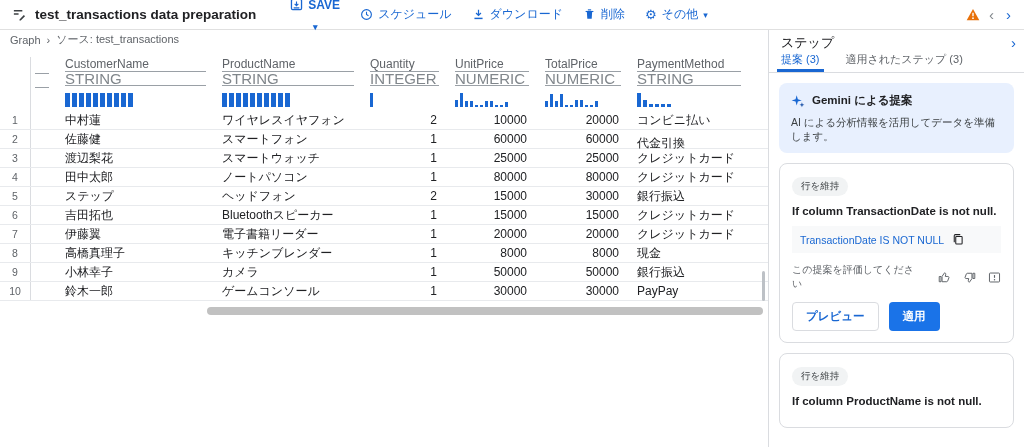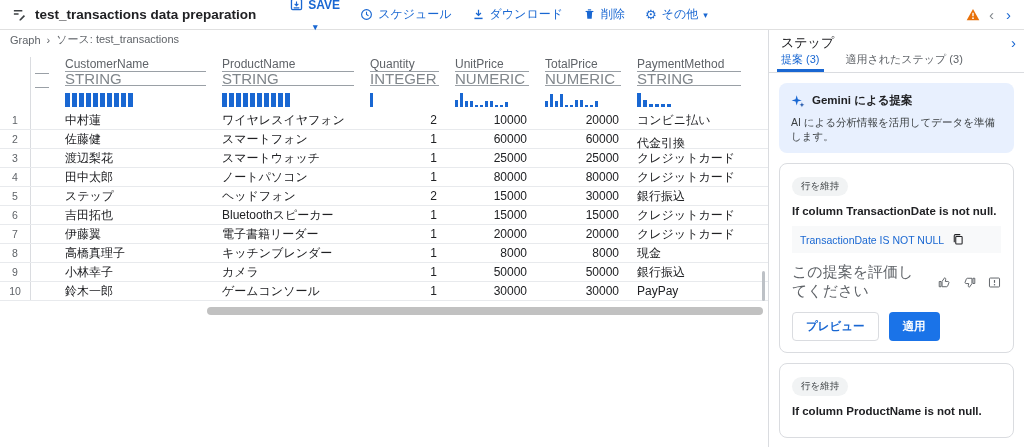--- a/index.html
+++ b/index.html
@@ -84,21 +84,21 @@
   .gemini-sub { font-size:10.5px; color:#3c4043; line-height:1.35; }
 
   .sugg-card { border:1px solid #dadce0; border-radius:8px; padding:11px 12px; margin-bottom:10px; background:#fff; }
   .chip { display:inline-block; background:#f1f3f4; border-radius:10px; padding:3px 9px;
     font-size:9.5px; color:#3c4043; margin-bottom:9px; }
   .card-title { font-size:11.5px; font-weight:700; color:#202124; margin-bottom:9px; }
   .codebox { background:#f8f9fa; padding:7px 8px; display:flex; align-items:center; gap:8px; margin-bottom:10px; }
   .codetext { font-size:10.5px; color:#1967d2; white-space:nowrap; }
   .copybtn { display:flex; cursor:pointer; background:none; border:none; padding:0; }
   .raterow { display:flex; align-items:center; gap:12px; margin-bottom:11px; }
-  .ratetext { font-size:15px; color:#5f6368; margin-right:4px; }
+  .ratetext { font-size:10px; color:#5f6368; margin-right:4px; }
   .iconbtn { display:flex; cursor:pointer; background:none; border:none; padding:0; }
   .btnrow { display:flex; gap:10px; }
   .btn-outline { border:1px solid #dadce0; background:#fff; color:#1967d2; font-size:11.5px; font-weight:700;
     padding:6px 13px; border-radius:4px; cursor:pointer; font-family:inherit; }
   .btn-fill { border:none; background:#1a73e8; color:#fff; font-size:11.5px; font-weight:700;
     padding:7px 14px; border-radius:4px; cursor:pointer; font-family:inherit; }
 </style>
 </head>
 <body>
 

